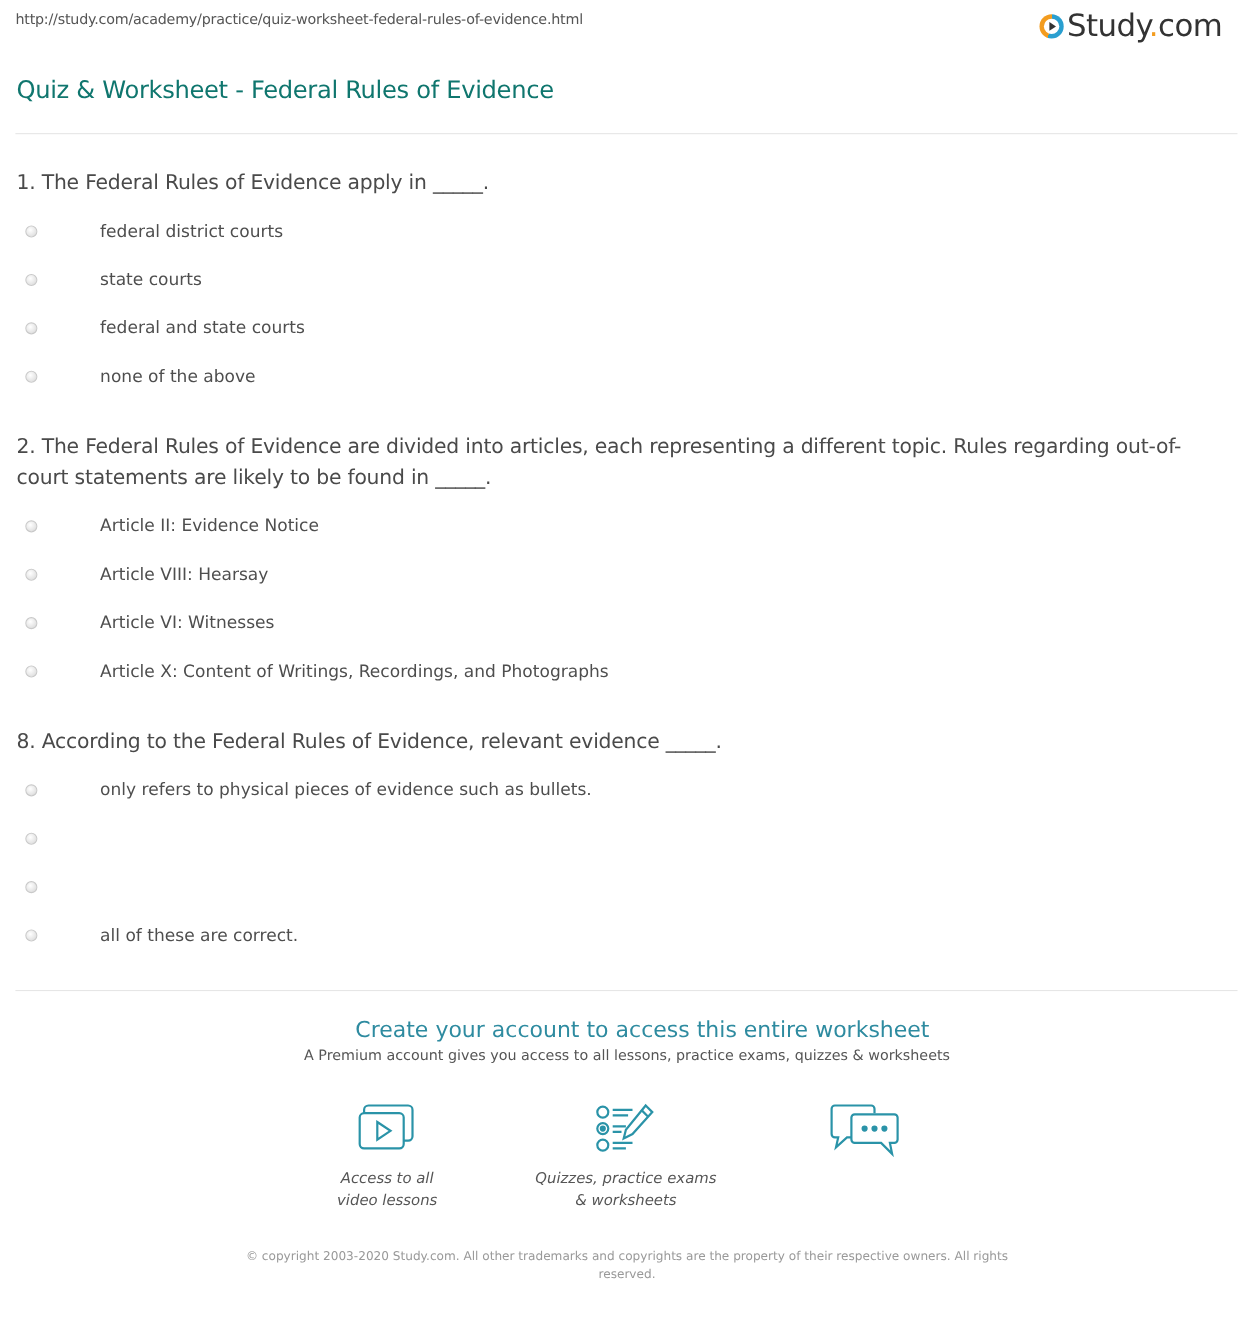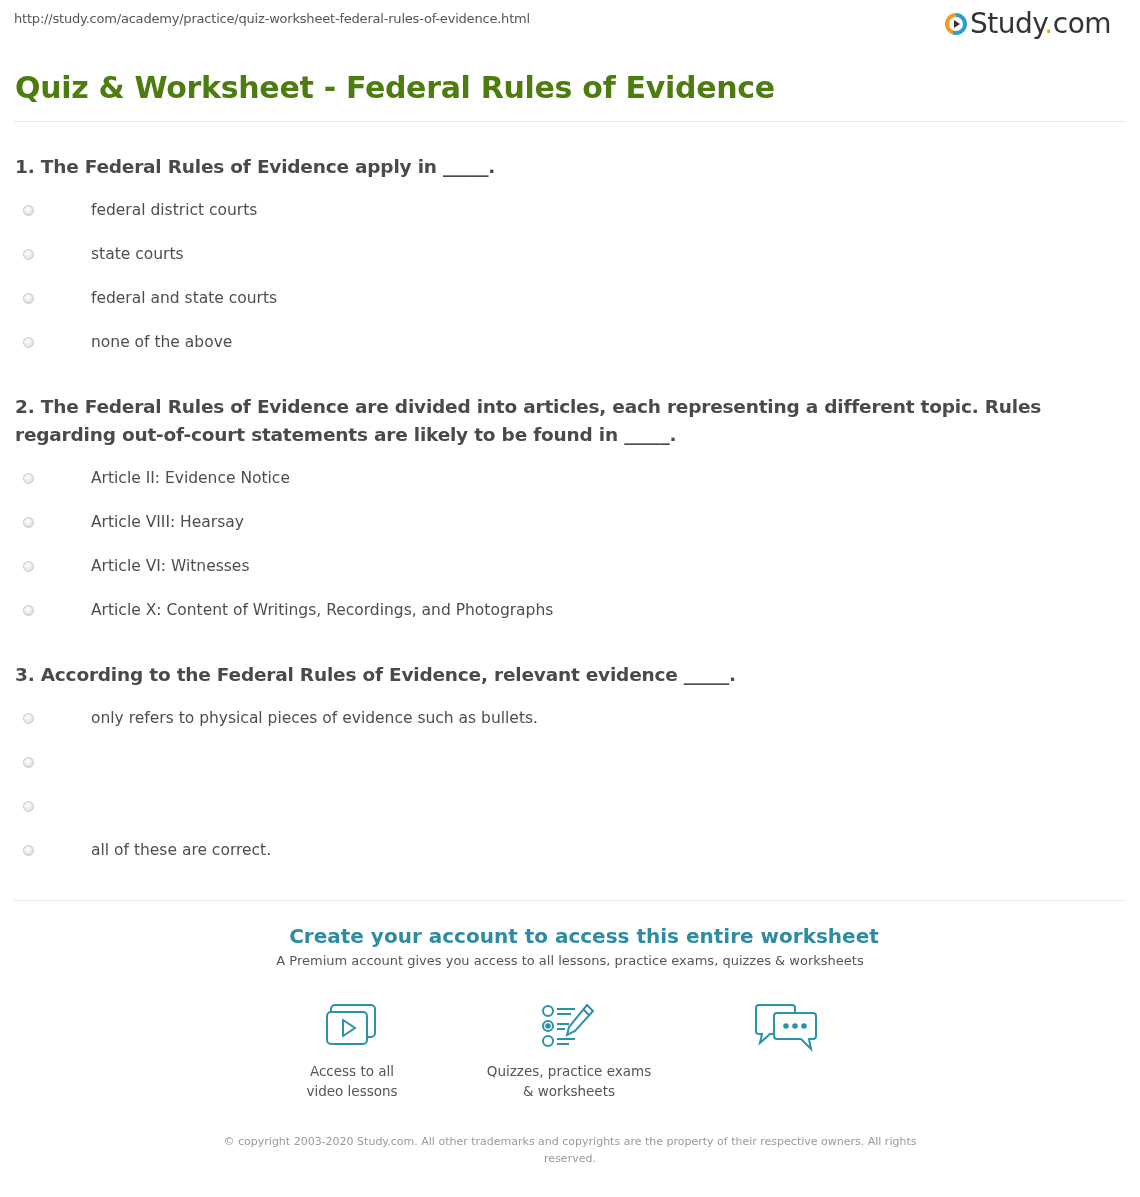--- a/index.html
+++ b/index.html
@@ -10,36 +10,36 @@
 
   .logo { position: absolute; left: 945px; top: 9px; display: flex; align-items: center; }
   .logo-circle { width: 22px; height: 22px; border-radius: 50%; position: relative; margin-right: 3px;
     background: conic-gradient(#2a9fd0 0deg 200deg, #f39c1f 200deg 360deg); }
   .logo-circle::before { content: ""; position: absolute; left: 4px; top: 4px; width: 14px; height: 14px; border-radius: 50%; background: #fff; }
   .logo-circle::after { content: ""; position: absolute; left: 9px; top: 7px; width: 0; height: 0;
     border-top: 4px solid transparent; border-bottom: 4px solid transparent; border-left: 6px solid #333; }
   .logo-text { font-size: 28px; font-weight: 400; color: #333333; letter-spacing: -0.5px; font-family: "DejaVu Sans", sans-serif; line-height: 30px; }
   .logo-text .dot { color: #f39c1f; }
 
-  .page-title { position: absolute; left: 15px; top: 70px; font-size: 30px; color: #4d7c0f; font-weight: 700; letter-spacing: -0.3px; }
+  .page-title { position: absolute; left: 15px; top: 70px; font-size: 22px; color: #0f766e; font-weight: 400; letter-spacing: -0.3px; }
 
   .hr { position: absolute; left: 14px; width: 1111px; height: 1px; background: #e6e6e6; }
 
-  .question { position: absolute; left: 15px; width: 1100px; font-size: 18.5px; font-weight: bold; color: #4a4a4a; line-height: 28px; letter-spacing: -0.2px; }
+  .question { position: absolute; left: 15px; width: 1100px; font-size: 18.5px; font-weight: normal; color: #4a4a4a; line-height: 28px; letter-spacing: -0.2px; }
   .option { position: absolute; left: 23px; display: flex; align-items: center; height: 20px; gap: 44px; }
   .radio { width: 11px; height: 11px; border-radius: 50%; border: 1px solid #c9c9c9;
     background: radial-gradient(circle at 40% 35%, #ffffff 0%, #e2e2e2 70%, #cfcfcf 100%); margin-right: 13px; }
   .option-label { font-size: 15.5px; color: #4e4e4e; }
 
-  .cta-title { position: absolute; left: 0; width: 1140px; top: 924px; text-align: center; font-size: 20px; color: #2e8ba0; font-weight: 700; padding-left: 28px; }
+  .cta-title { position: absolute; left: 0; width: 1140px; top: 924px; text-align: center; font-size: 20px; color: #2e8ba0; font-weight: 400; padding-left: 28px; }
   .cta-sub { position: absolute; left: 0; width: 1140px; top: 953px; text-align: center; font-size: 13px; color: #555; }
 
   .feature { position: absolute; top: 1003px; width: 190px; text-align: center; }
   .feature svg { display: block; margin: 0 auto; }
-  .feature-label { margin-top: 12px; font-size: 13.5px; color: #555; line-height: 20px; }
+  .feature-label { margin-top: 12px; font-size: 13.5px; color: #555; line-height: 20px; font-style: italic; }
 
   .footer { position: absolute; left: 210px; width: 720px; top: 1133px; text-align: center; font-size: 11px; color: #999; line-height: 17px; }
 </style>
 </head>
 <body>
 
 <div class="url">http://study.com/academy/practice/quiz-worksheet-federal-rules-of-evidence.html</div>
 
 <div class="logo">
   <span class="logo-circle"></span>
@@ -79,21 +79,21 @@
   </div>
 <div class="option" style="top:556px">
     <span class="radio"></span>
     <span class="option-label">Article VI: Witnesses</span>
   </div>
 <div class="option" style="top:600px">
     <span class="radio"></span>
     <span class="option-label">Article X: Content of Writings, Recordings, and Photographs</span>
   </div>
 
-<div class="question" style="top:661px">3. According to the Federal Rules of Evidence, relevant evidence _____.</div>
+<div class="question" style="top:661px">8. According to the Federal Rules of Evidence, relevant evidence _____.</div>
 <div class="option" style="top:708px">
     <span class="radio"></span>
     <span class="option-label">only refers to physical pieces of evidence such as bullets.</span>
   </div>
 <div class="option" style="top:752px">
     <span class="radio"></span>
   </div>
 <div class="option" style="top:796px">
     <span class="radio"></span>
   </div>

